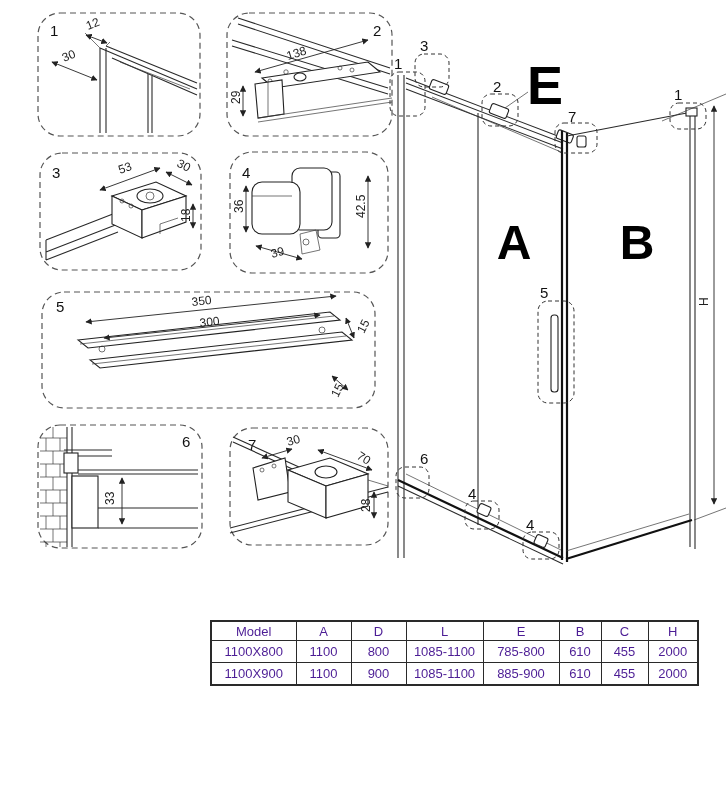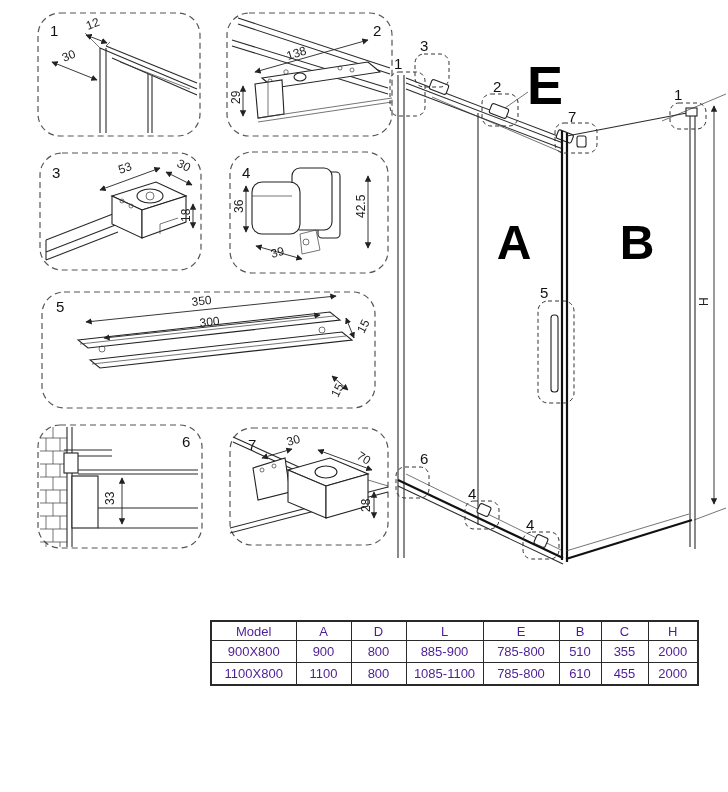--- a/index.html
+++ b/index.html
@@ -286,35 +286,35 @@
     <th>Model</th>
     <th>A</th>
     <th>D</th>
     <th>L</th>
     <th>E</th>
     <th>B</th>
     <th>C</th>
     <th>H</th>
   </tr>
   <tr>
-          <td>900X800</td>
-          <td>900</td>
-          <td>800</td>
-          <td>885-900</td>
-          <td>785-800</td>
-          <td>510</td>
-          <td>355</td>
-          <td>2000</td>
-        </tr>
-  <tr>
           <td>1100X800</td>
           <td>1100</td>
           <td>800</td>
           <td>1085-1100</td>
           <td>785-800</td>
           <td>610</td>
           <td>455</td>
           <td>2000</td>
         </tr>
+  <tr>
+          <td>1100X900</td>
+          <td>1100</td>
+          <td>900</td>
+          <td>1085-1100</td>
+          <td>885-900</td>
+          <td>610</td>
+          <td>455</td>
+          <td>2000</td>
+        </tr>
 </tbody>
     </table>
 
 </div>
 
 </body></html>

